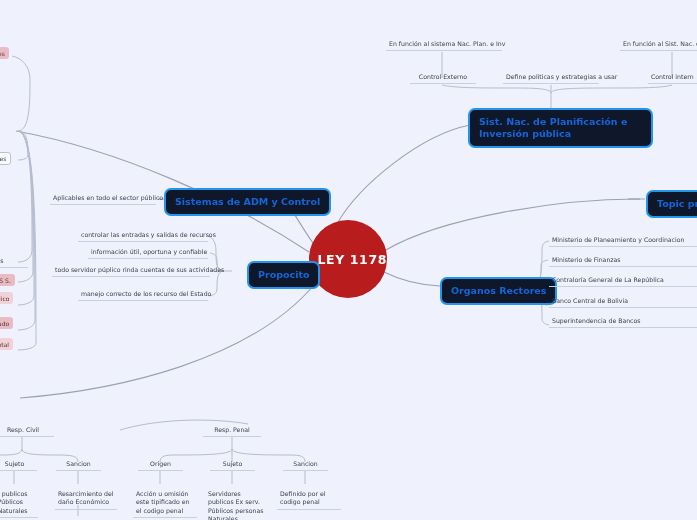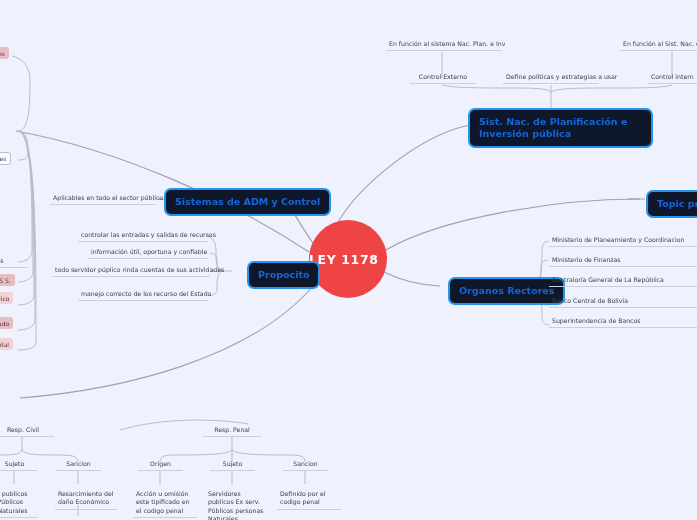--- a/index.html
+++ b/index.html
@@ -10,22 +10,22 @@
     overflow:hidden;position:relative;
   }
   #canvas{position:absolute;left:0;top:0;width:697px;height:520px;}
   svg.links{position:absolute;left:0;top:0;width:697px;height:520px;pointer-events:none;}
 
   .node{position:absolute;box-sizing:border-box;}
 
   
   .central{
     width:78px;height:78px;border-radius:50%;
-    background:#ef4444;
-    display:flex;align-items:center;justify-content:flex-start;
+    background:#b91c1c;
+    display:flex;align-items:center;justify-content:flex-end;
     color:#ffffff;font-weight:bold;font-size:12.5px;
     letter-spacing:.6px;
     box-shadow:0 0 0 0 rgba(0,0,0,0);
   }
 
   
   .blue-box{
     border:2px solid #2196ec;border-radius:7px;
     background:#0f172a;
     color:#1565d8;font-weight:bold;font-size:9.5px;
@@ -194,21 +194,21 @@
     <span>Define politicas y estrategias a usar</span>
   </div>
 
   <div class="node leaf" style="left:648px;top:72px;width:66px;text-align:left;">
     <span>Control intern</span>
   </div>
   <div class="node leaf" style="left:620px;top:39px;width:100px;text-align:left;">
     <span>En función al Sist. Nac. d</span>
   </div>
 
-  <div class="node blue-box" style="left:440px;top:277px;margin-left:8px;">
+  <div class="node blue-box" style="left:440px;top:277px;">
     <span>Organos Rectores</span>
   </div>
   <div class="node leaf" style="left:549px;top:235px;width:148px;">
     <span>Ministerio de Planeamiento y Coordinacion</span>
   </div>
   <div class="node leaf" style="left:549px;top:255px;width:148px;">
     <span>Ministerio de Finanzas</span>
   </div>
   <div class="node leaf" style="left:549px;top:275px;width:148px;">
     <span>Contraloría General de La República</span>

